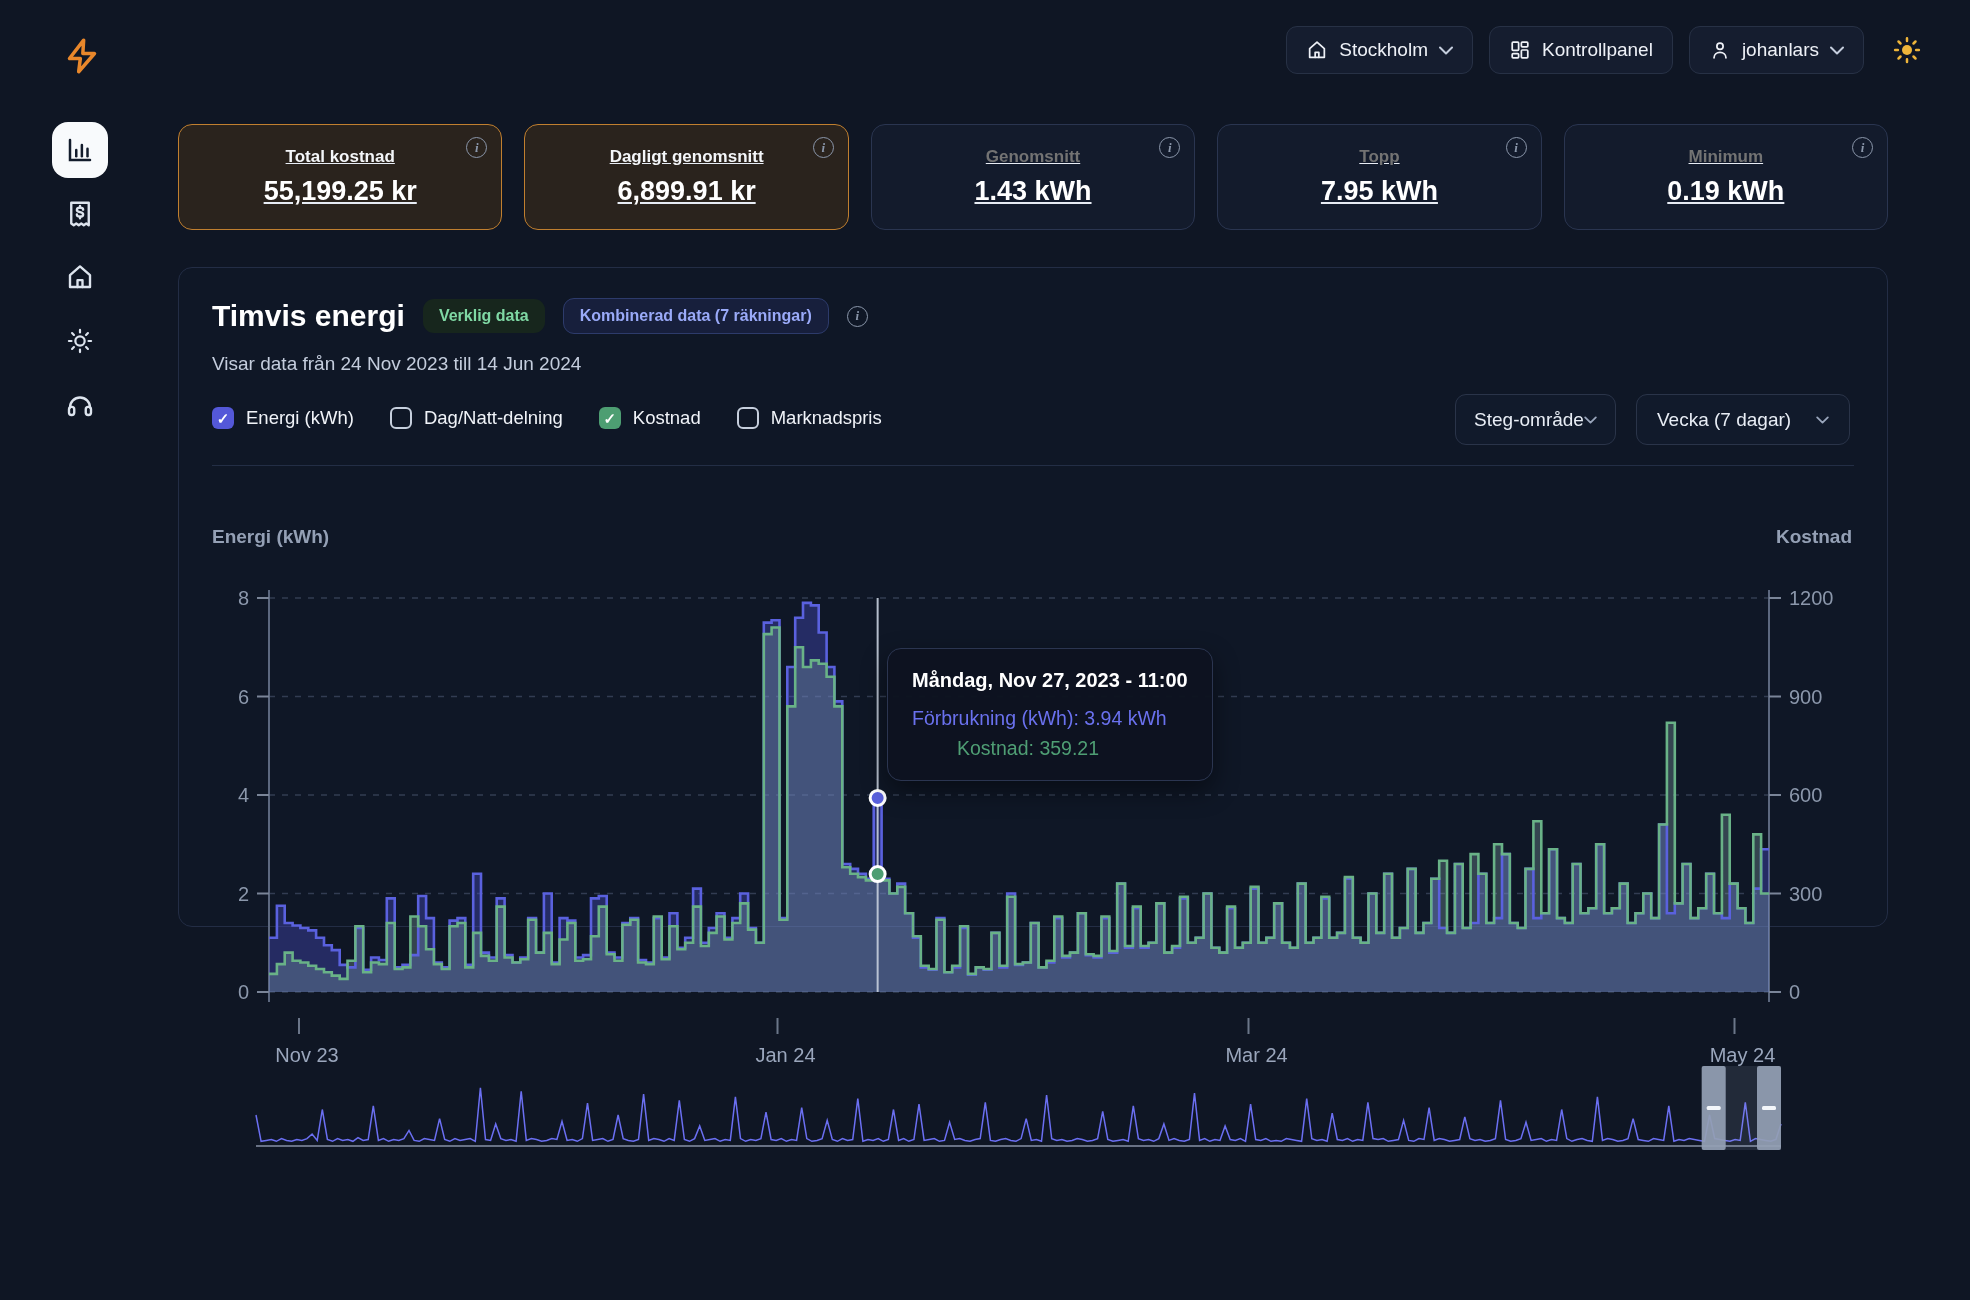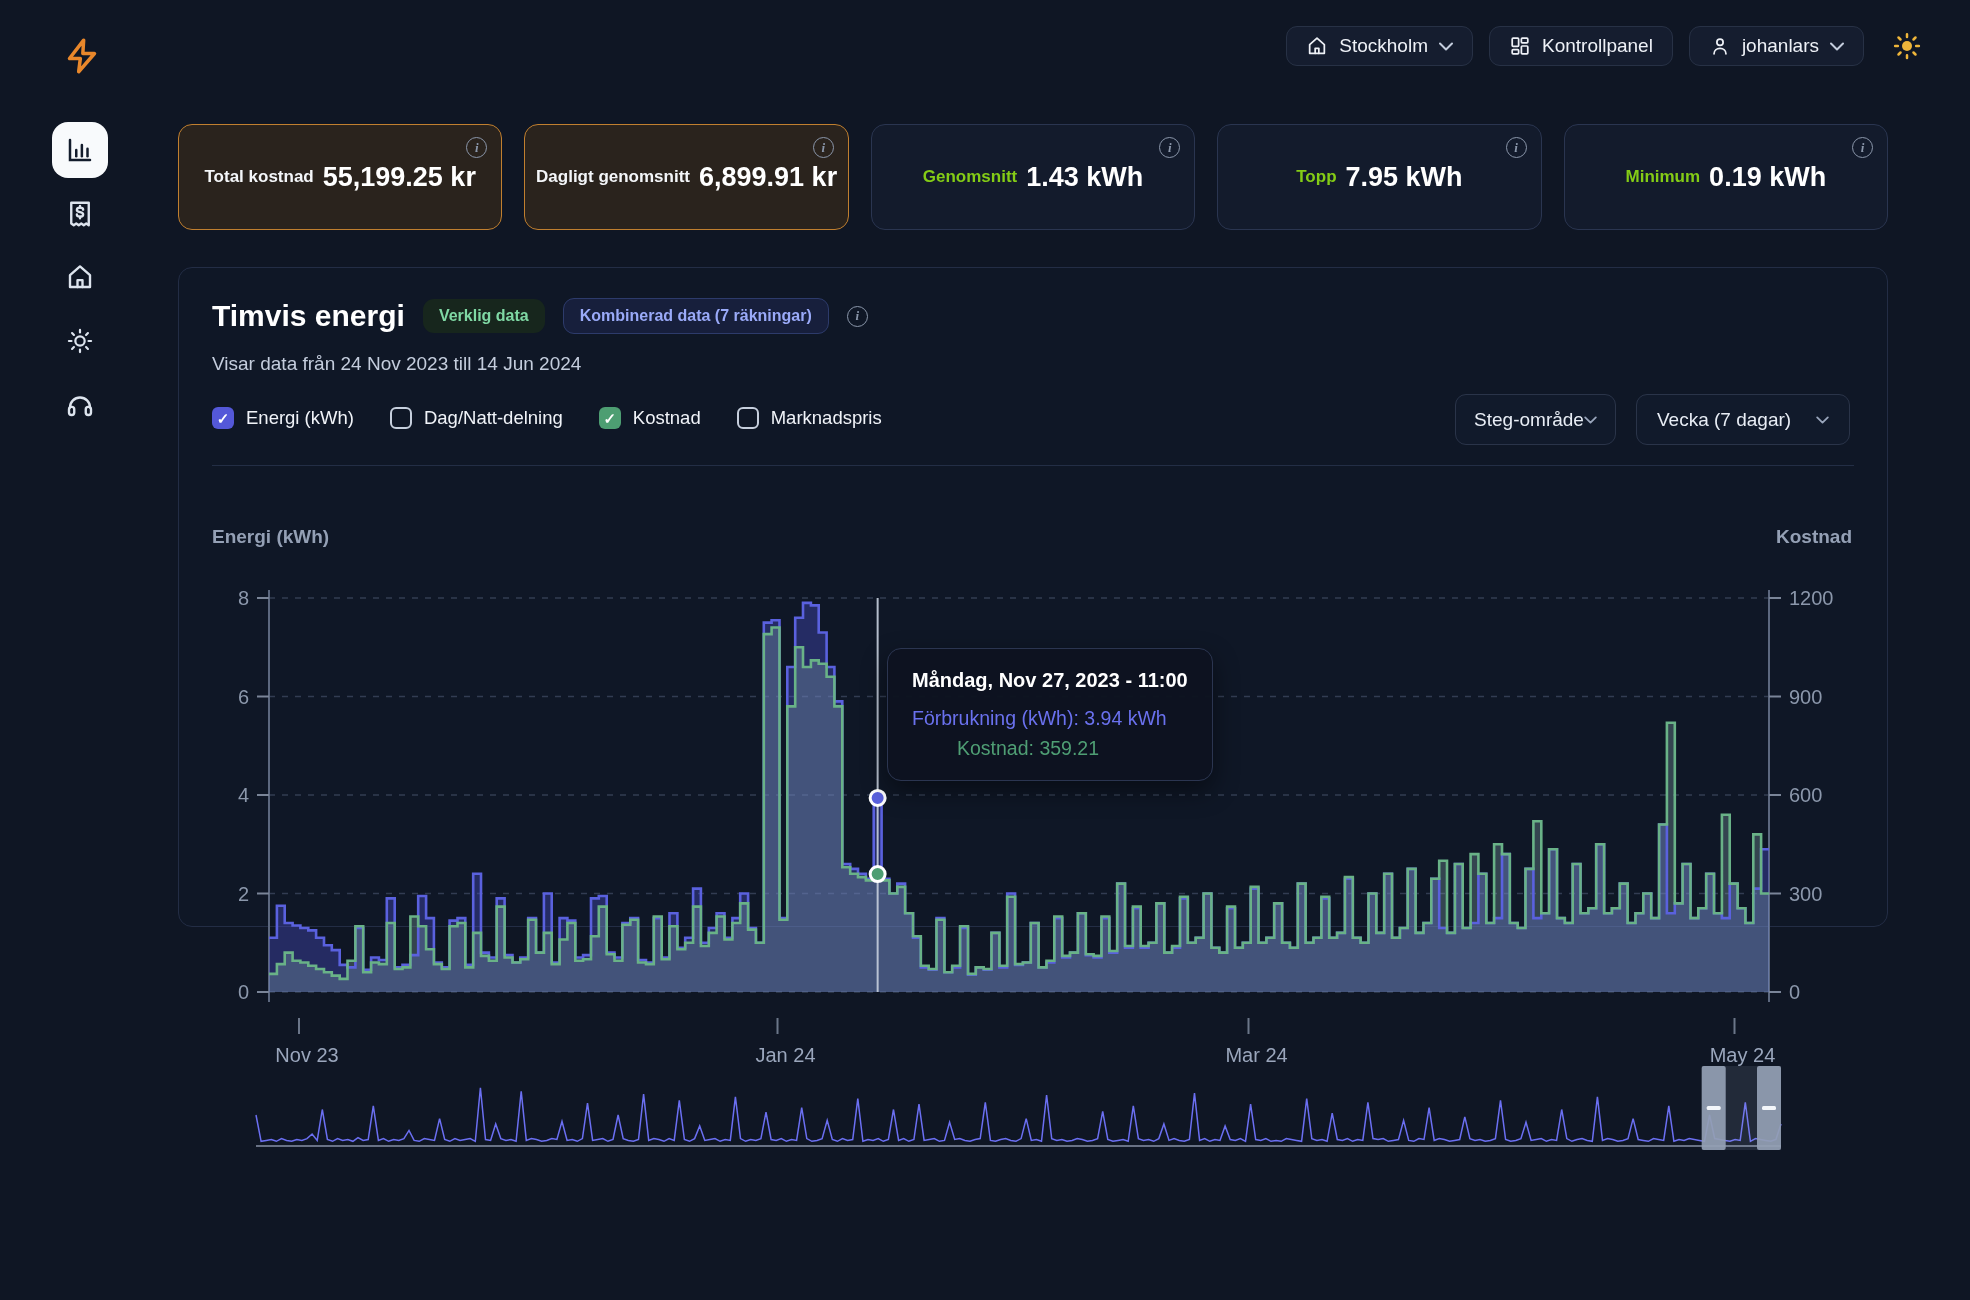--- a/index.html
+++ b/index.html
@@ -1,37 +1,37 @@
 <!DOCTYPE html>
 <html><head>
 <meta charset="utf-8">
 <style>
   html,body{margin:0;padding:0;background:#0b101b;}
   .app{position:relative;width:1970px;height:1300px;background:#0f1624;overflow:hidden;
        font-family:"Liberation Sans",sans-serif;color:#e8edf5;}
 
   
   .topbar{position:absolute;top:26px;right:44px;display:flex;align-items:center;gap:16px;}
-  .tb-btn{display:flex;align-items:center;gap:11px;height:40px;padding:0 19px;background:#151d2f;
+  .tb-btn{display:flex;align-items:center;gap:11px;height:48px;padding:0 19px;background:#151d2f;
           border:1px solid #273145;border-radius:11px;font-size:19px;color:#eef1f7;cursor:pointer;}
   .tb-btn svg{flex:0 0 auto;}
   .tb-sun{background:none;border:none;padding:4px;margin-left:8px;cursor:pointer;display:flex;}
 
   
   .logo{position:absolute;left:62px;top:34px;}
   .side-item{position:absolute;left:52px;width:56px;height:56px;display:flex;align-items:center;
              justify-content:center;border-radius:16px;cursor:pointer;}
   .side-item.active{background:#f8fafc;}
 
   
   .cards{position:absolute;left:178px;top:124px;width:1710px;display:flex;gap:22px;}
   .card{flex:1;height:106px;background:#131b2c;border:1px solid #2a3550;border-radius:14px;position:relative;
-        display:flex;flex-direction:row;align-items:center;justify-content:center;gap:9px;box-sizing:border-box;}
+        display:flex;flex-direction:column;align-items:center;justify-content:center;gap:9px;box-sizing:border-box;text-decoration:underline;}
   .card.hl{background:#2a231d;border-color:#c07f2f;}
-  .card-label{font-size:17px;font-weight:700;color:#84cc16;}
+  .card-label{font-size:17px;font-weight:700;color:#737373;}
   .card.hl .card-label{color:#f4f6f9;}
   .card-value{font-size:27px;font-weight:700;color:#ffffff;}
   .i-icon{width:21px;height:21px;border:1.6px solid #8b97ab;border-radius:50%;color:#8b97ab;
           display:flex;align-items:center;justify-content:center;box-sizing:border-box;
           font-family:"Liberation Serif",serif;font-style:italic;font-size:13px;font-weight:700;}
   .i-icon::after{content:"i";}
   .card-info{position:absolute;top:12px;right:14px;cursor:pointer;}
 
   
   .panel{position:absolute;left:178px;top:267px;width:1710px;height:660px;background:#0f1726;

